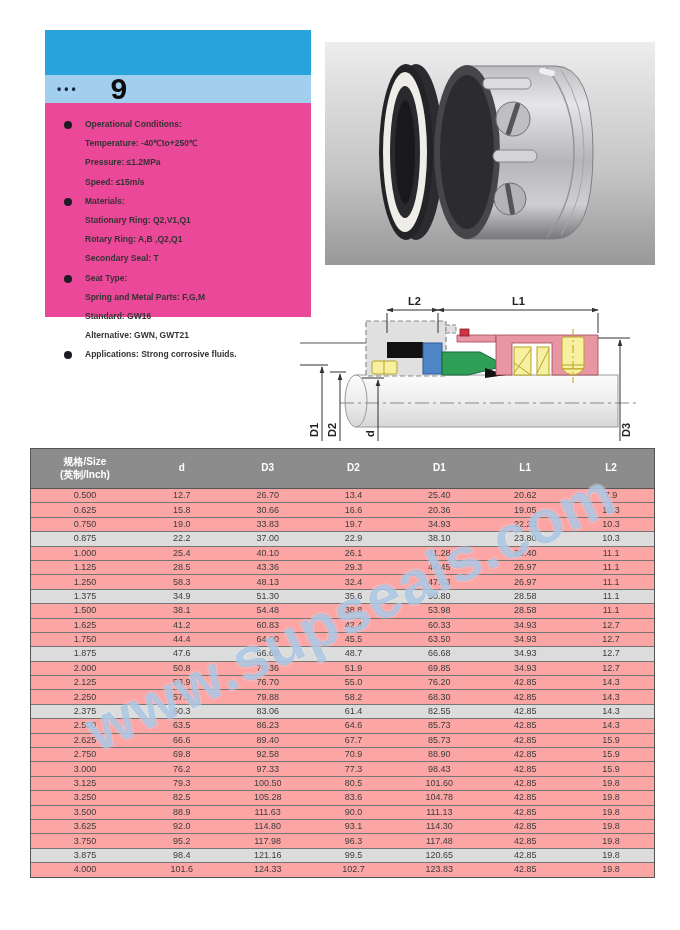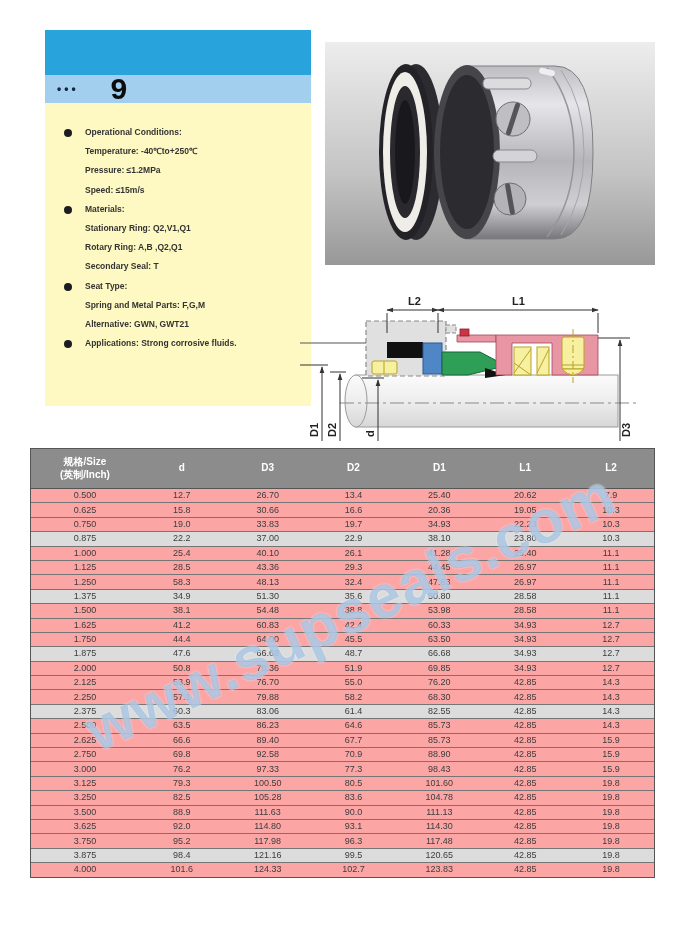--- a/index.html
+++ b/index.html
@@ -6,21 +6,21 @@
   body{
     width:680px;height:930px;position:relative;background:#ffffff;
     font-family:"Liberation Sans", sans-serif;overflow:hidden;
   }
   
   .card{position:absolute;left:45px;top:30px;width:266px;}
   .band-dark{height:45px;background:#29a3db;}
   .band-light{height:28px;background:#a2cfee;display:flex;align-items:center;}
   .dots{margin-left:12px;font-size:12px;font-weight:bold;letter-spacing:3px;color:#16243e;}
   .model{margin-left:32px;font-size:30px;font-weight:800;color:#0c0c0c;line-height:26px;}
-  .card-body{background:#fef9c3;height:303px;padding-top:20px;box-sizing:border-box;}
+  .card-body{background:#ec4899;height:214px;padding-top:12px;box-sizing:border-box;}
   .spec-line{position:relative;padding-left:40px;line-height:19.2px;font-size:8.5px;
              font-weight:bold;color:#333;}
   .spec-line .bullet{position:absolute;left:19px;top:6px;width:8px;height:8px;border-radius:50%;
              background:#1c1c24;}
   
   .photo{position:absolute;left:325px;top:42px;width:330px;height:223px;}
   
   .diagram{position:absolute;left:300px;top:285px;width:380px;height:160px;}
   .dimlabel{font:bold 11px "Liberation Sans", sans-serif;fill:#222;}
   
@@ -51,20 +51,21 @@
       <div class="spec-line"><span class="bullet"></span><span class="spec-text">Operational Conditions:</span></div>
       <div class="spec-line"><span class="spec-text">Temperature: -40℃to+250℃</span></div>
       <div class="spec-line"><span class="spec-text">Pressure: ≤1.2MPa</span></div>
       <div class="spec-line"><span class="spec-text">Speed: ≤15m/s</span></div>
       <div class="spec-line"><span class="bullet"></span><span class="spec-text">Materials:</span></div>
       <div class="spec-line"><span class="spec-text">Stationary Ring: Q2,V1,Q1</span></div>
       <div class="spec-line"><span class="spec-text">Rotary Ring: A,B ,Q2,Q1</span></div>
       <div class="spec-line"><span class="spec-text">Secondary Seal: T</span></div>
       <div class="spec-line"><span class="bullet"></span><span class="spec-text">Seat Type:</span></div>
       <div class="spec-line"><span class="spec-text">Spring and Metal Parts: F,G,M</span></div>
+      <div class="spec-line"><span class="spec-text">Standard: GW16</span></div>
       <div class="spec-line"><span class="spec-text">Alternative: GWN, GWT21</span></div>
       <div class="spec-line"><span class="bullet"></span><span class="spec-text">Applications: Strong corrosive fluids.</span></div>
     </div>
 </div>
 
 <div class="photo">
   <svg width="330" height="223" viewBox="0 0 330 223">
     <defs>
       <linearGradient id="pbg" x1="0" y1="0" x2="0" y2="1">
         <stop offset="0" stop-color="#ededed"></stop>

